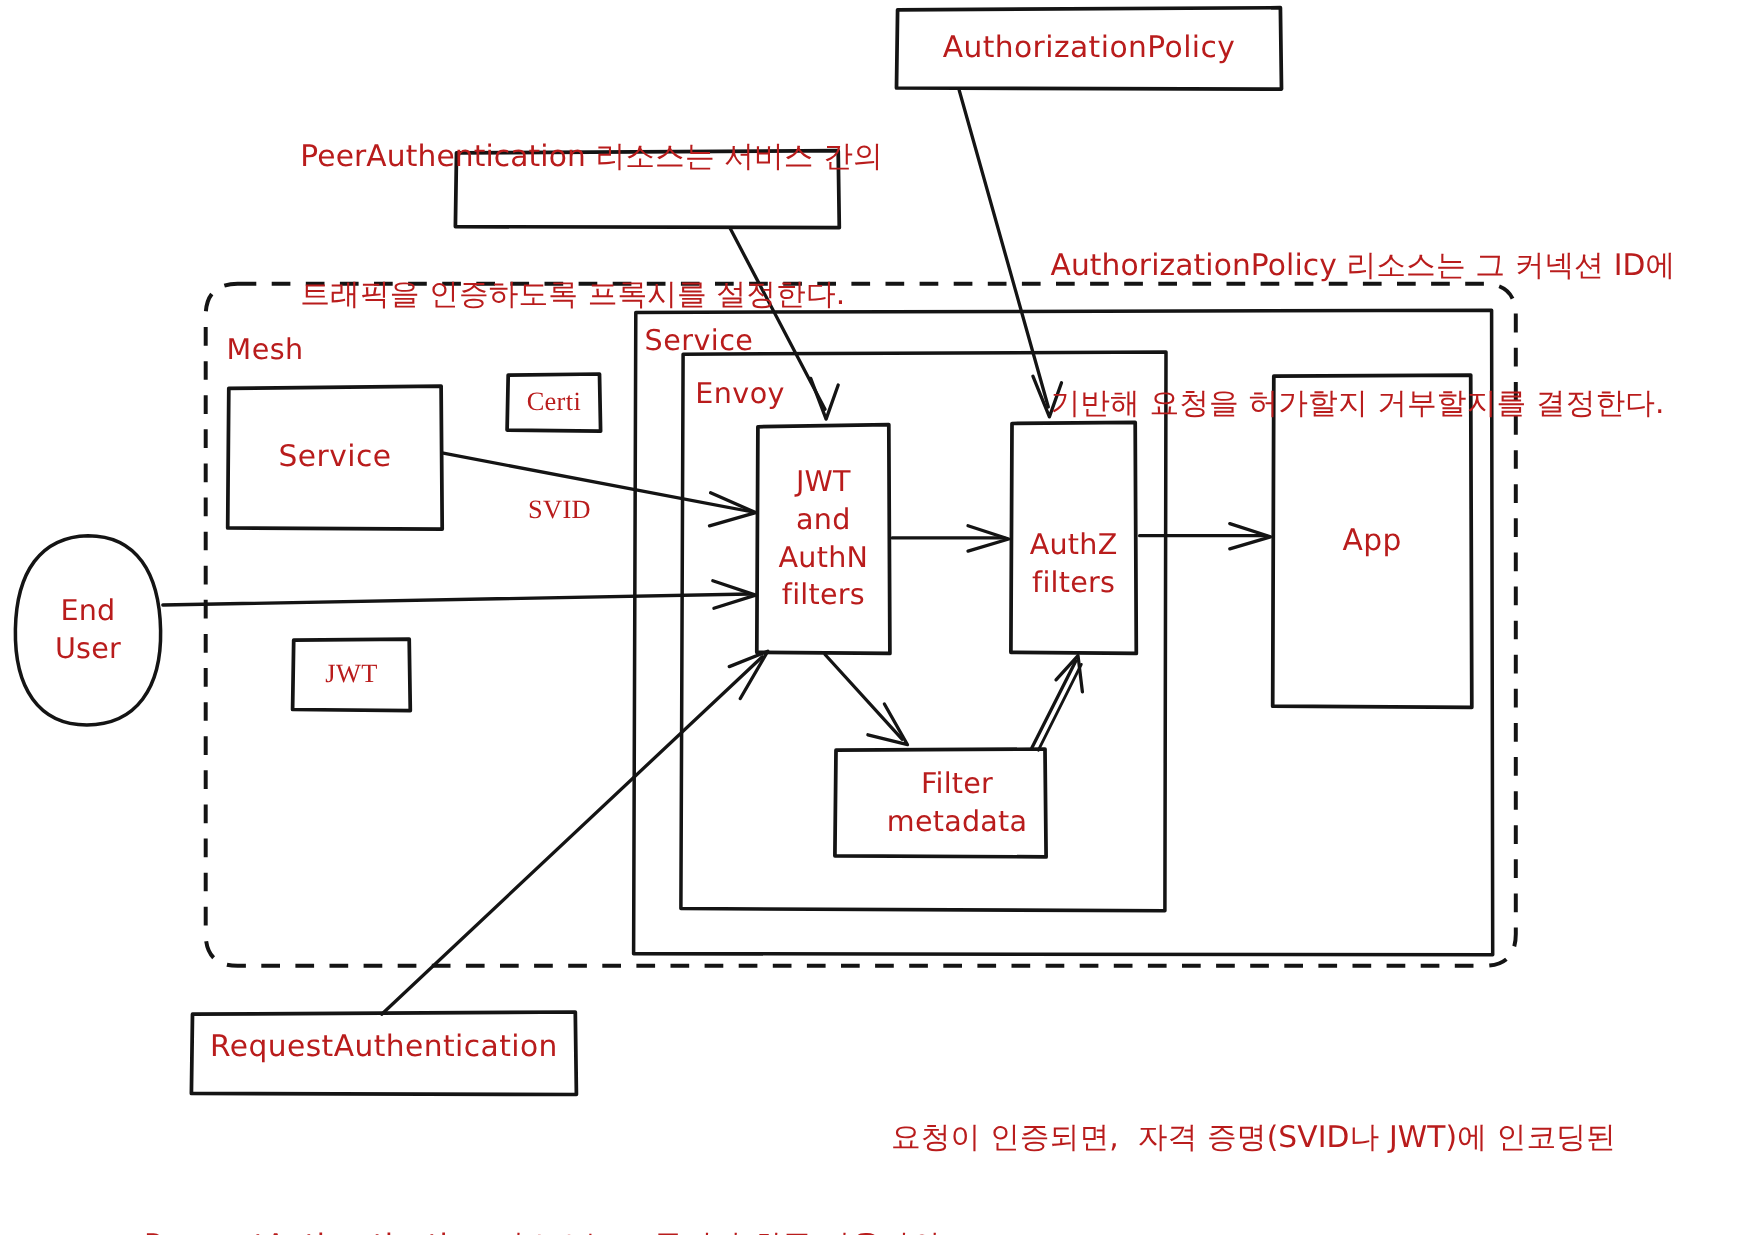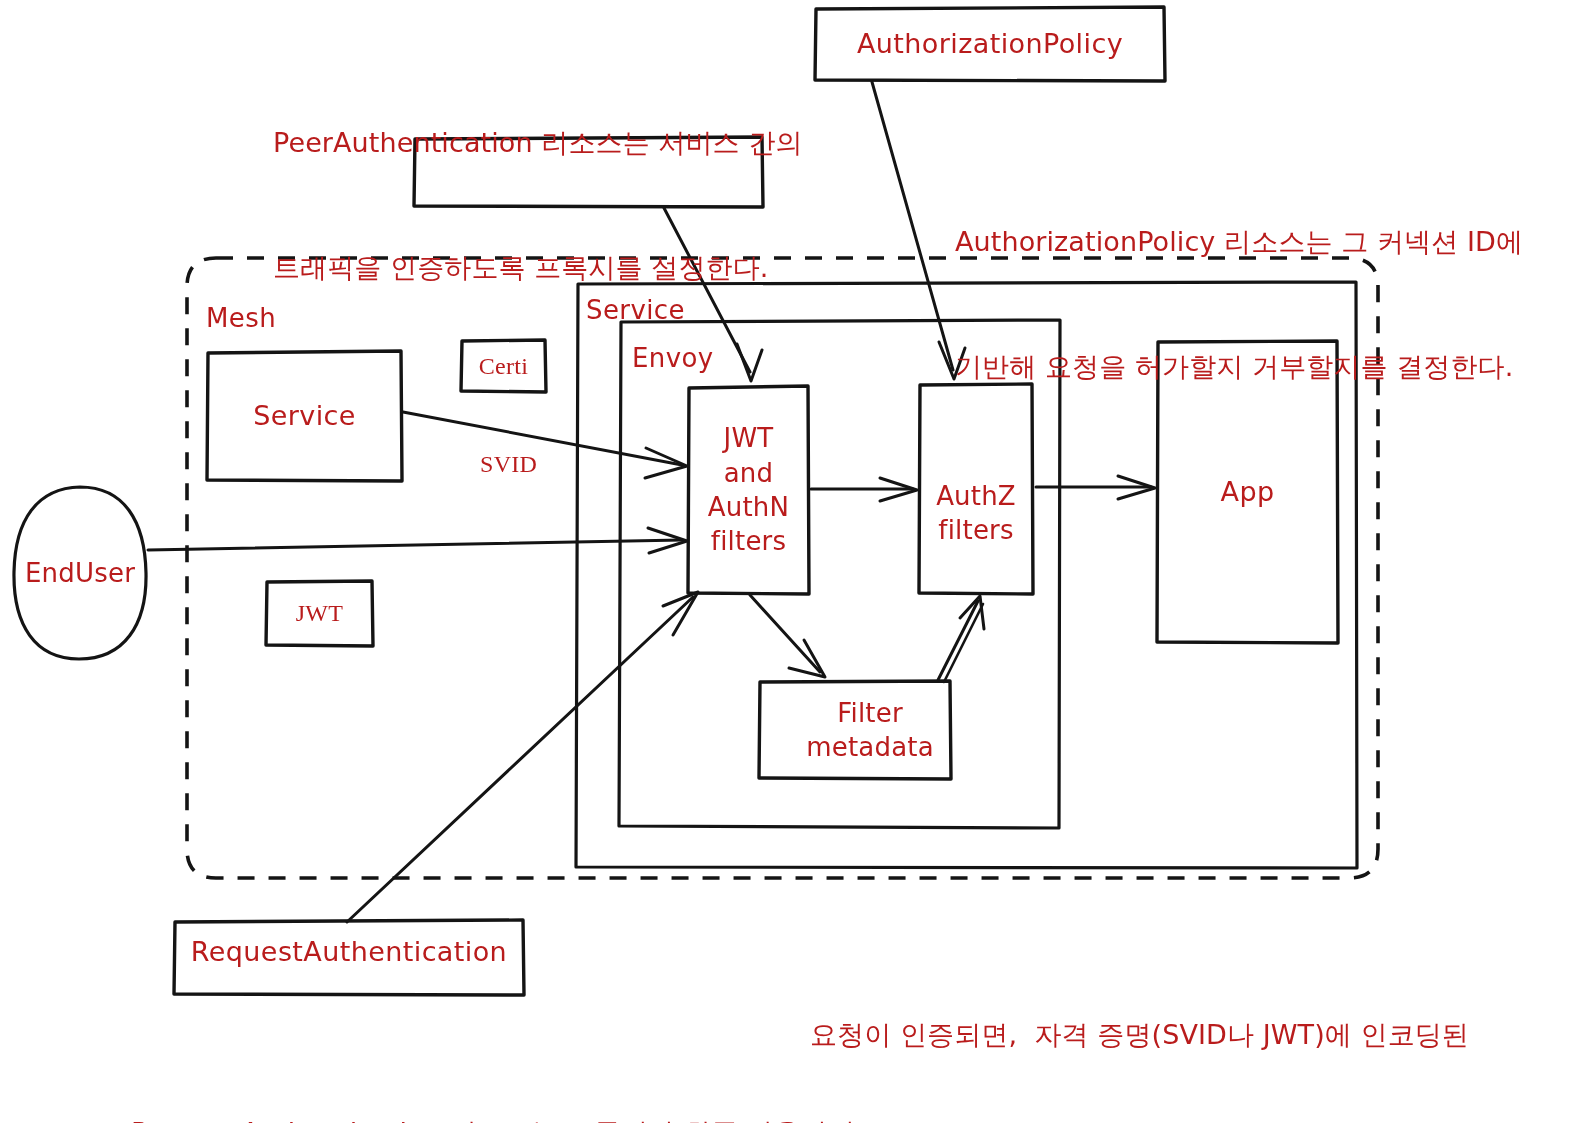--- a/index.html
+++ b/index.html
@@ -191,21 +191,21 @@
   <div class="lbl boxlabel centerbox" style="left:816px; top:7px; width:348px; height:74px;">AuthorizationPolicy</div>
 
   <div class="lbl boxlabel centerbox" style="left:175px; top:920px; width:348px; height:64px;">RequestAuthentication</div>
 
   <div class="lbl grouplabel" style="left:206px; top:300px;">Mesh</div>
 
   <div class="lbl grouplabel" style="left:586px; top:292px;">Service</div>
 
   <div class="lbl grouplabel" style="left:632px; top:340px;">Envoy</div>
 
-  <div class="lbl stacklabel centerbox" style="left:14px; top:487px; width:132px; height:172px; ">
+  <div class="lbl stacklabel centerbox" style="left:14px; top:487px; width:132px; height:172px; flex-direction:column;">
     <div>End</div>
     <div>User</div>
   </div>
 
   <div class="lbl boxlabel centerbox" style="left:207px; top:351px; width:195px; height:130px;">Service</div>
 
   <div class="lbl smalllabel centerbox" style="left:461px; top:340px; width:85px; height:52px;">Certi</div>
 
   <div class="lbl smalllabel centerbox" style="left:266px; top:581px; width:107px; height:65px;">JWT</div>
 

